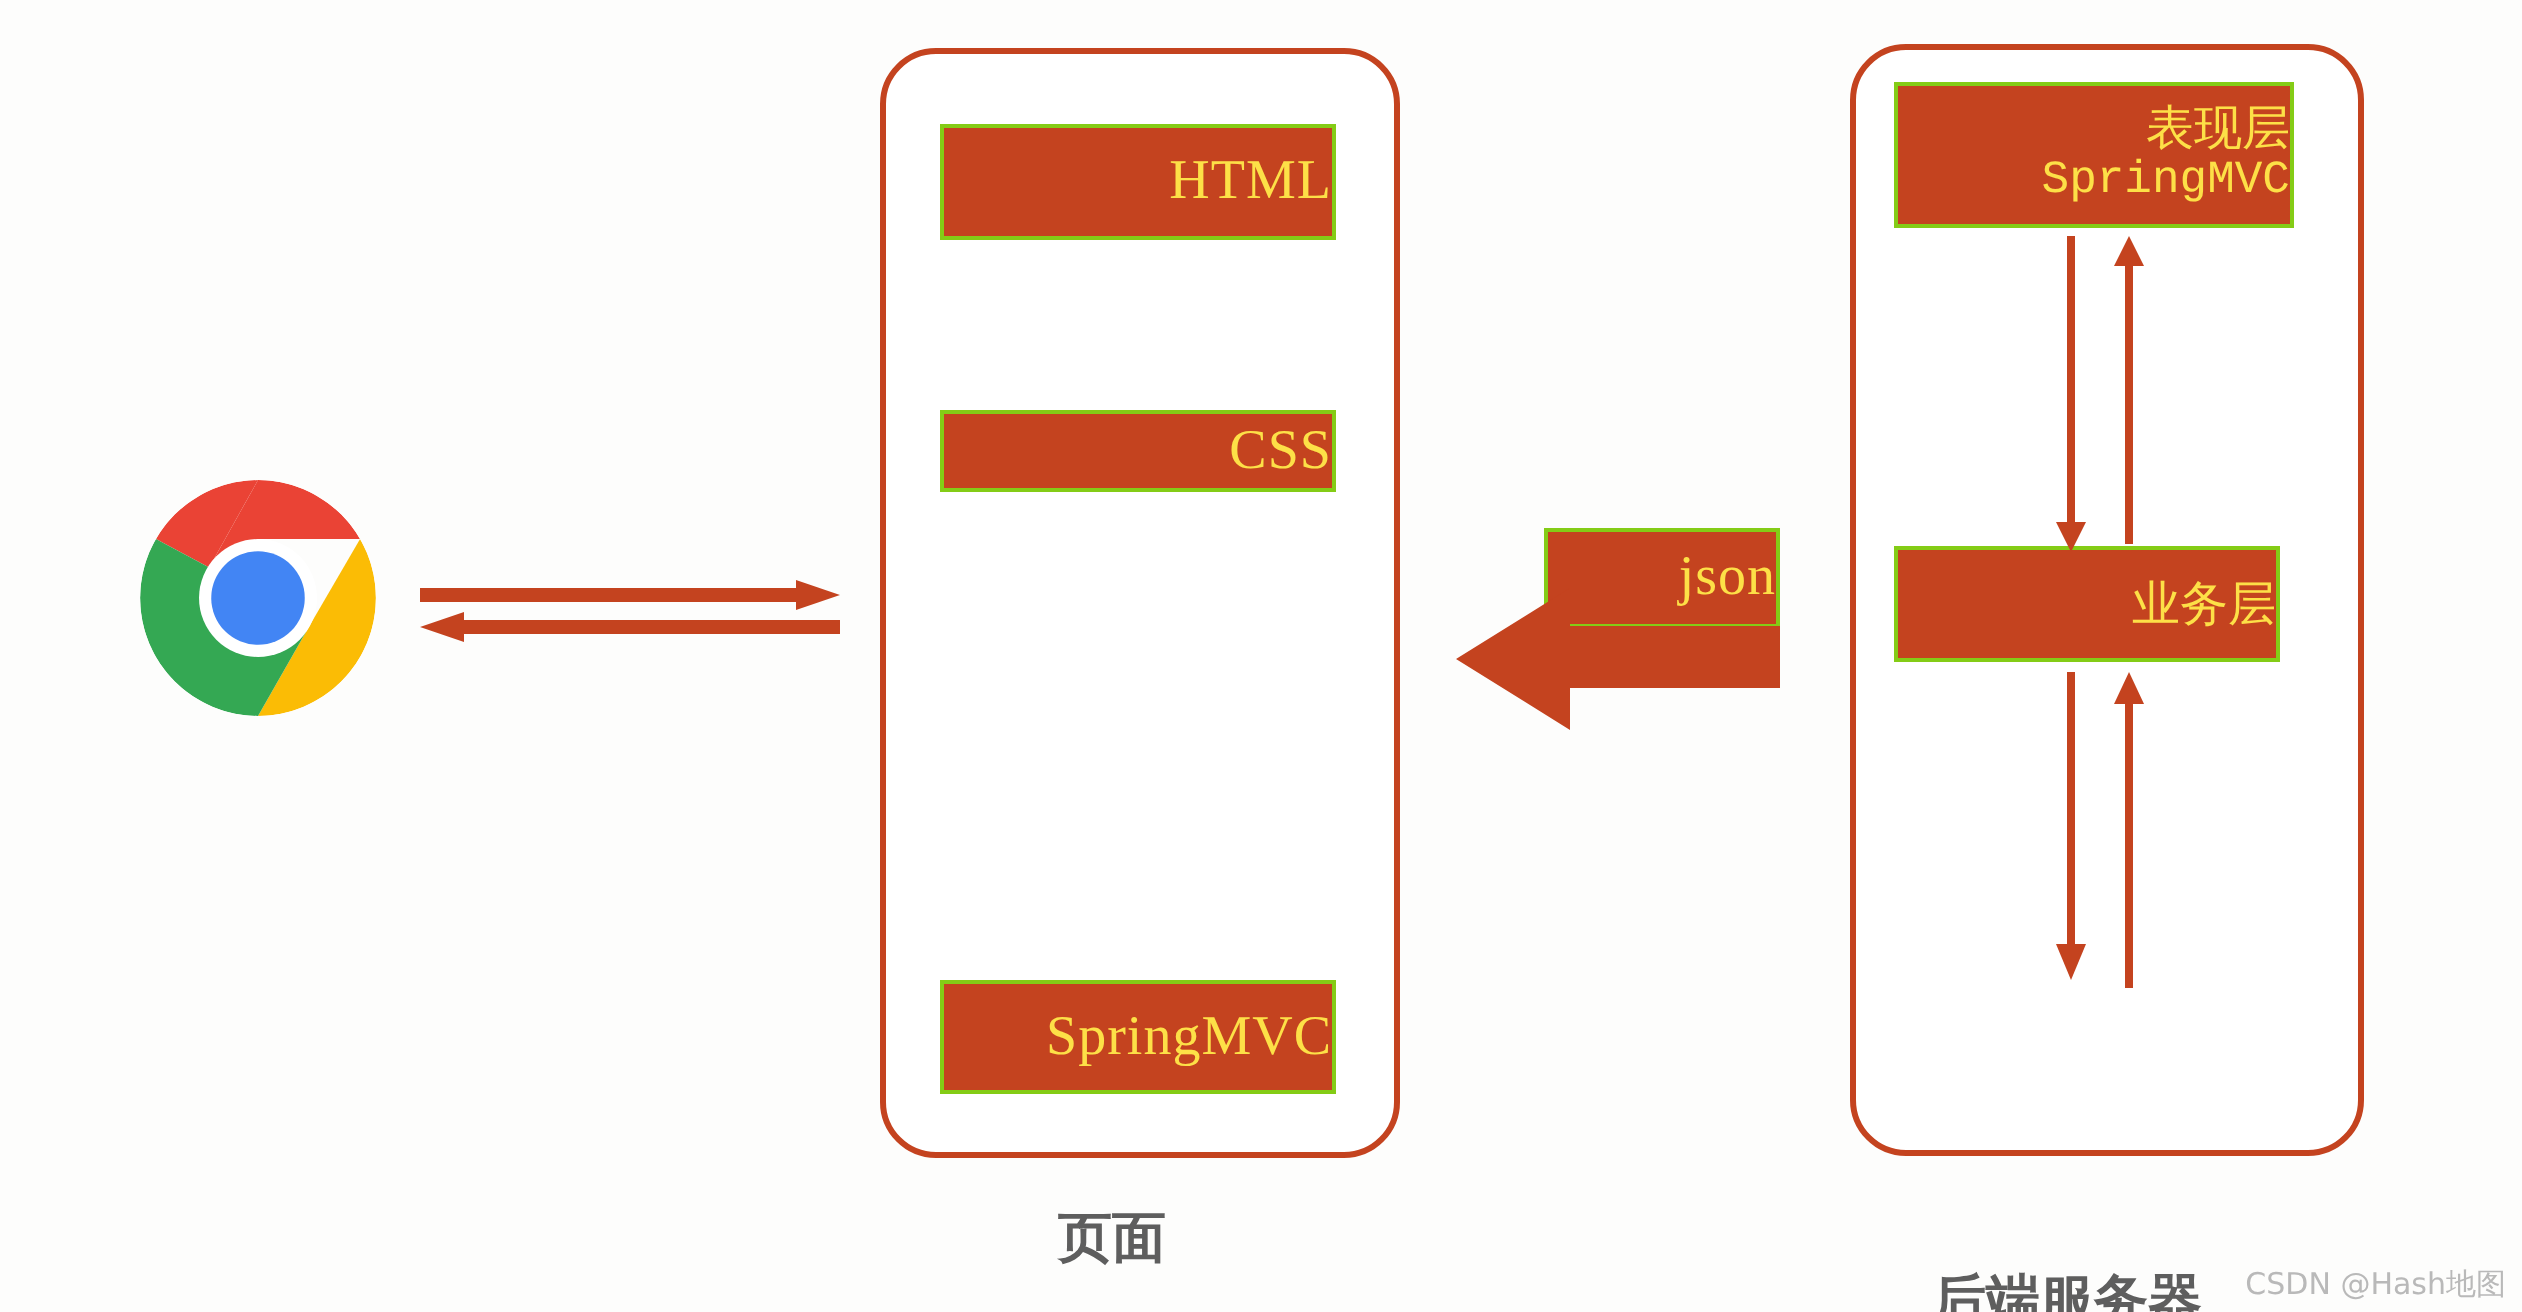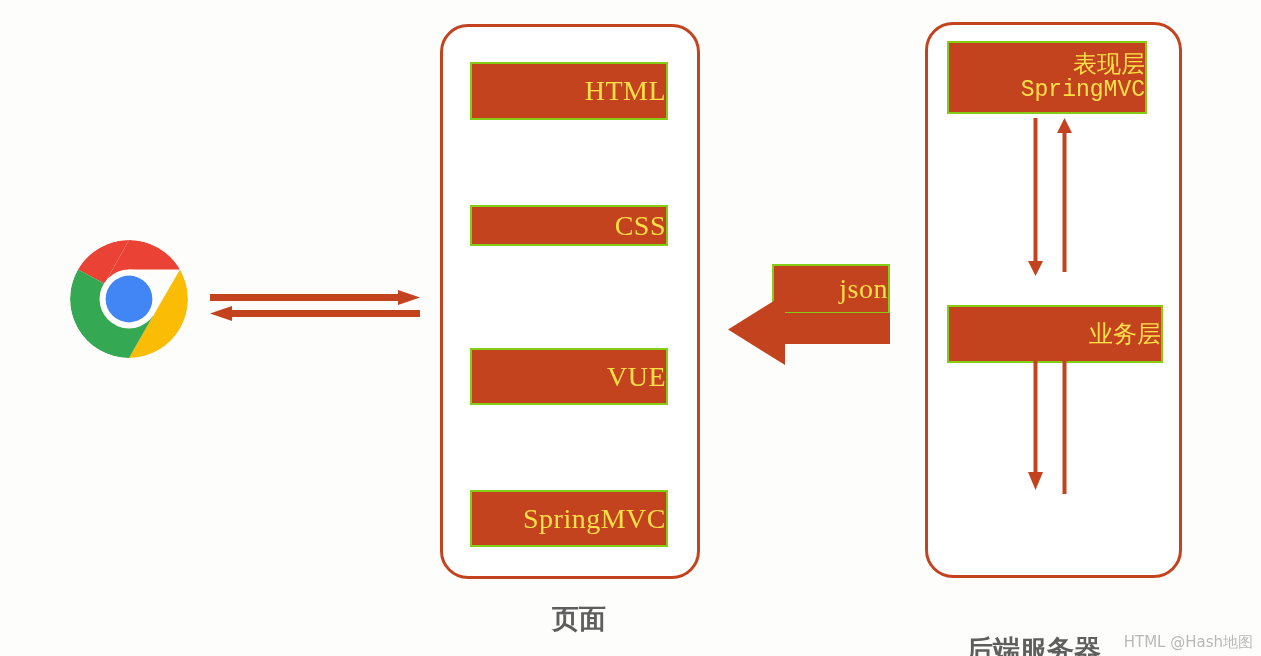--- a/index.html
+++ b/index.html
@@ -77,21 +77,21 @@
   }
 
   
   #box-html      { left: 470px; top: 62px;  width: 198px; height: 58px; }
   #box-css       { left: 470px; top: 205px; width: 198px; height: 41px; }
   #box-vue       { left: 470px; top: 348px; width: 198px; height: 57px; }
   #box-elementui { left: 470px; top: 490px; width: 198px; height: 57px; }
 
   
   #box-presentation { left: 947px; top: 41px;  width: 200px; height: 73px; }
-  #box-business     { left: 947px; top: 273px; width: 216px; height: 58px; margin-top: 32px; }
+  #box-business     { left: 947px; top: 273px; width: 193px; height: 58px; }
   #box-data         { left: 947px; top: 498px; width: 200px; height: 73px; }
 
   
   #box-json {
     left: 772px;
     top: 264px;
     width: 118px;
     height: 50px;
     padding-left: 30px;
   }
@@ -108,21 +108,21 @@
 
   
   .caption {
     position: absolute;
     color: #5e5e5e;
     font-weight: bold;
     font-size: 27px;
     font-family: "DejaVu Sans", "Liberation Sans", sans-serif;
     white-space: nowrap;
   }
-  #caption-page   { left: 552px; top: 601px; }
+  #caption-page   { left: 529px; top: 601px; }
   #caption-server { left: 966px; top: 622px; margin-top: 10px; }
 
   
   #watermark {
     position: absolute;
     right: 8px;
     bottom: 4px;
     color: #b9b9b9;
     font-size: 15px;
     font-family: "DejaVu Sans", "Liberation Sans", sans-serif;
@@ -157,23 +157,20 @@
   </div>
 
   <div class="panel" id="page-panel"></div>
 
   <div class="obox" id="box-html">
     <span class="mono">HTML</span>
   </div>
   <div class="obox" id="box-css">
     <span class="mono">CSS</span>
   </div>
-  <div class="obox" id="box-vue">
-    <span class="mono">VUE</span>
-  </div>
   <div class="obox" id="box-elementui">
     <span class="mono">SpringMVC</span>
   </div>
 
   <div class="panel" id="server-panel"></div>
 
   <div class="obox" id="box-presentation">
     <span class="cn">表现层</span>
     <span class="en">SpringMVC</span>
   </div>
@@ -218,15 +215,15 @@
 
     <g>
       <rect x="1062.5" y="352" width="4" height="142" fill="#C4431F"></rect>
       <polygon points="1057,352 1072,352 1064.5,336" fill="#C4431F"></polygon>
     </g>
   </svg>
 
   <div class="caption" id="caption-page">页面</div>
   <div class="caption" id="caption-server">后端服务器</div>
 
-  <div id="watermark">HTML @Hash地图</div>
+  <div id="watermark">CSDN @Hash地图</div>
 
 </div>
 
 </body></html>

